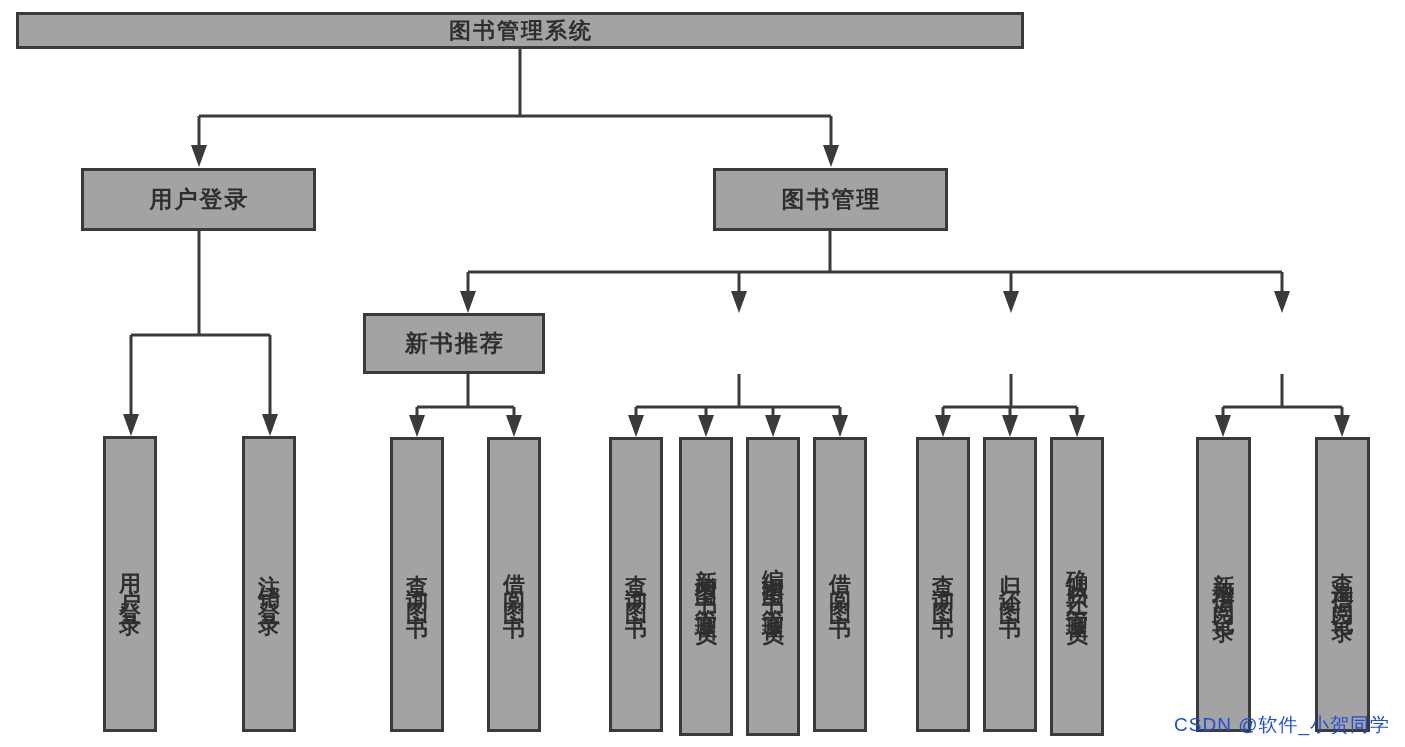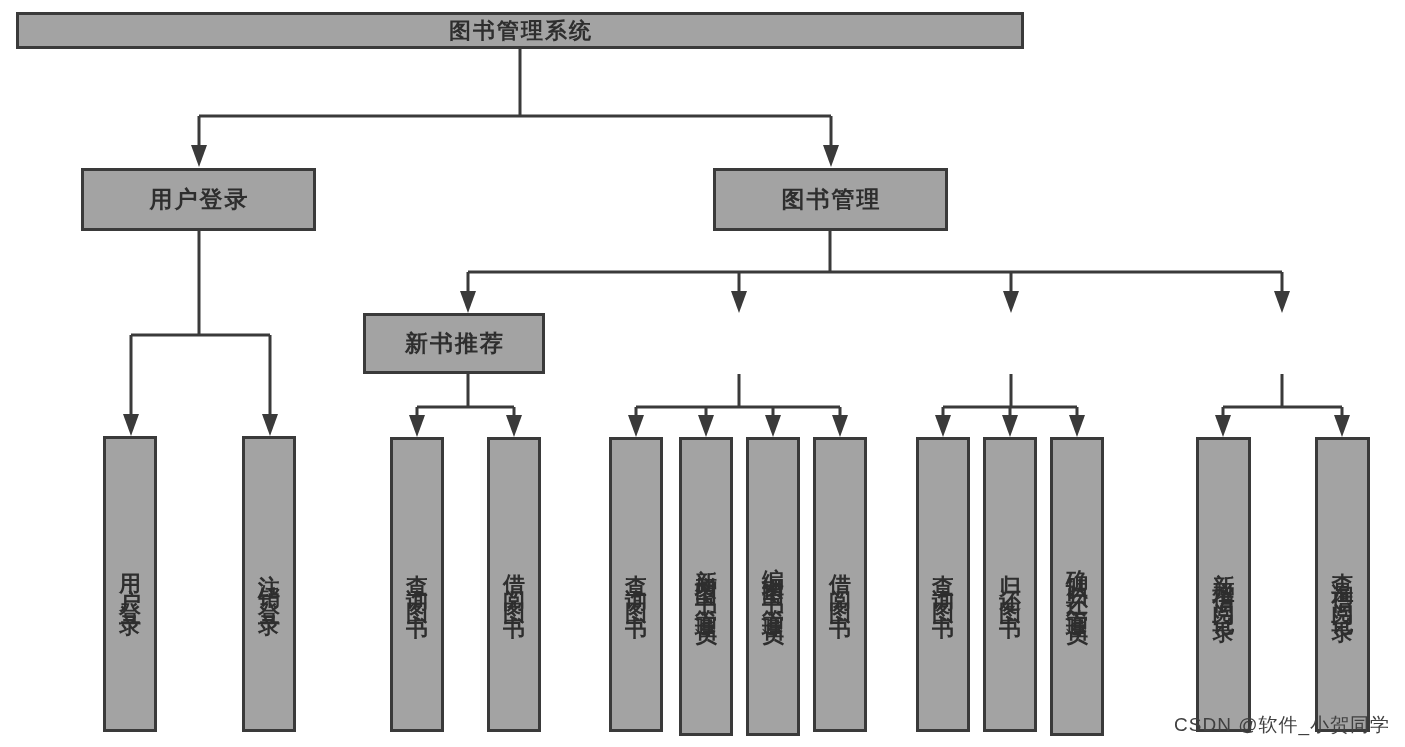--- a/index.html
+++ b/index.html
@@ -28,21 +28,21 @@
     white-space:nowrap;
     color:#2e2e2e;
   }
   .ls4 span{letter-spacing:14px;}
   .ls6 span{letter-spacing:10px;}
   .ls9 span{letter-spacing:8px;}
   .watermark{
     position:absolute;
     right:15px;bottom:9px;
     font-size:19px;
-    color:#404040;
+    color:#1d4ed8;
     letter-spacing:1px;
     white-space:nowrap;
   }
 </style>
 </head>
 <body>
 
 <div class="stage">
 
   <svg class="wires" viewBox="0 0 1405 747">

